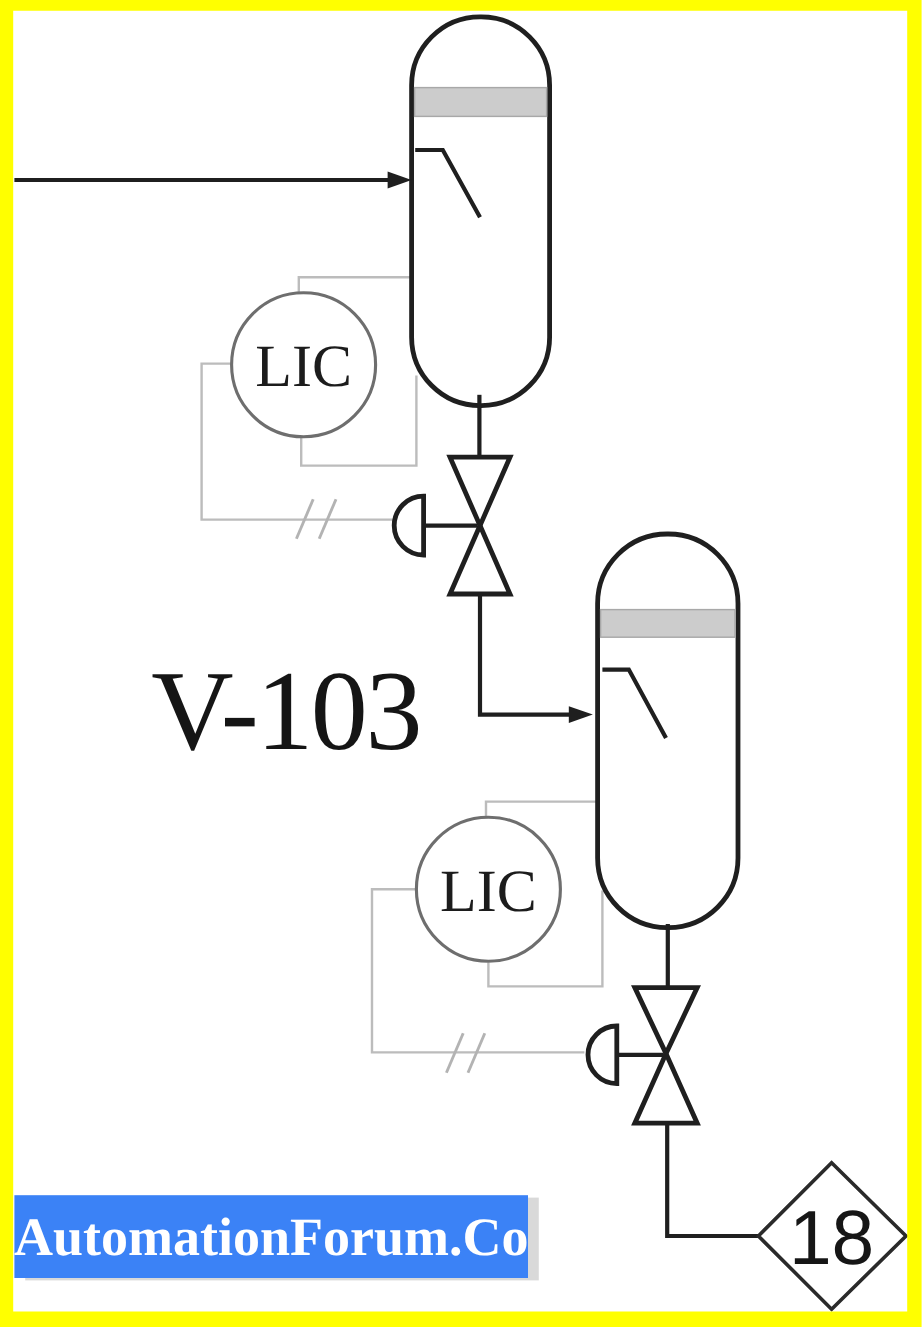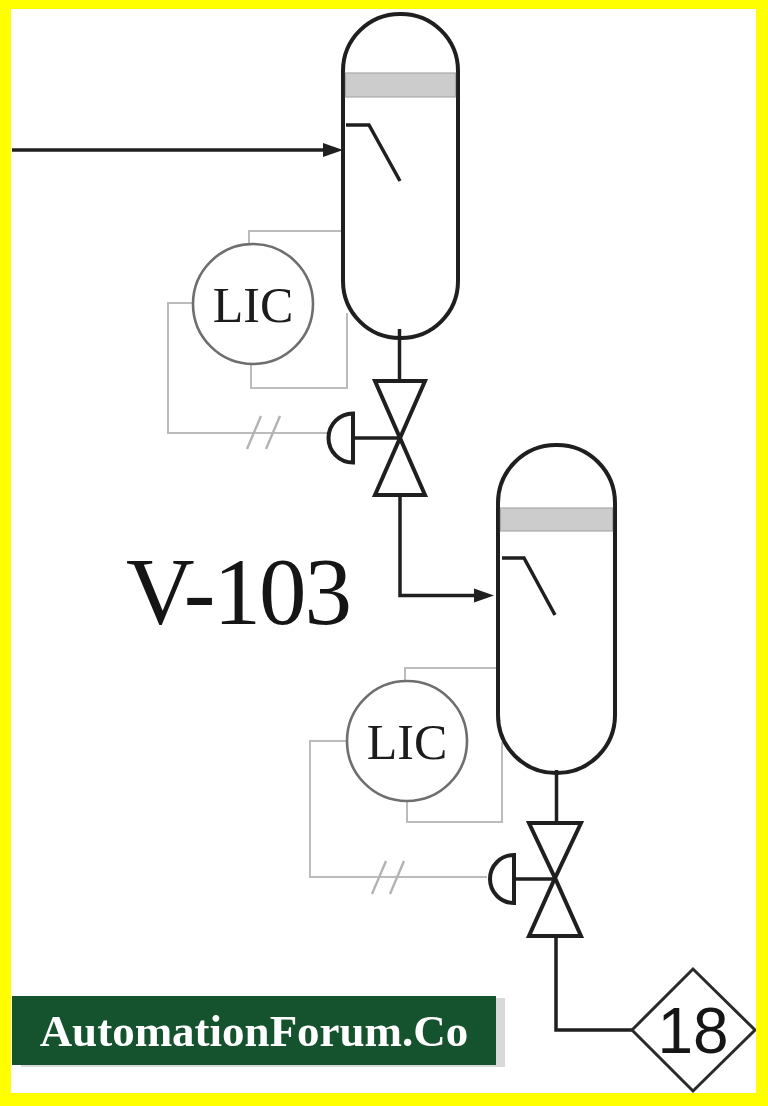--- a/index.html
+++ b/index.html
@@ -17,22 +17,22 @@
   .proc{stroke:#1f1f1f;fill:none;}
   .sig{stroke:#bcbcbc;stroke-width:2;fill:none;}
   .slash{stroke:#b3b3b3;stroke-width:2.4;}
   .equip-tag{
     font-family:"Liberation Serif",serif;font-size:95px;fill:#151515;
     letter-spacing:-2px;
   }
   .inst-text{font-family:"Liberation Serif",serif;font-size:50px;fill:#1c1c1c;}
   .conn-text{font-family:"Liberation Sans",sans-serif;font-size:64px;fill:#161616;}
   .banner{
-    position:absolute;left:12px;top:996px;width:484px;height:69px;
-    background:#14532d;color:#ffffff;z-index:10;
+    position:absolute;left:12px;top:996px;width:428px;height:69px;
+    background:#3b82f6;color:#ffffff;z-index:10;
     display:flex;align-items:center;justify-content:center;
     font-family:"Liberation Serif",serif;font-weight:bold;font-size:45px;
     box-shadow:9px 2px 0 rgba(185,185,185,0.55);
     white-space:nowrap;
   }
 </style>
 </head>
 <body>
 
 <svg class="diagram" width="768" height="1106" viewBox="0 0 768 1106">

